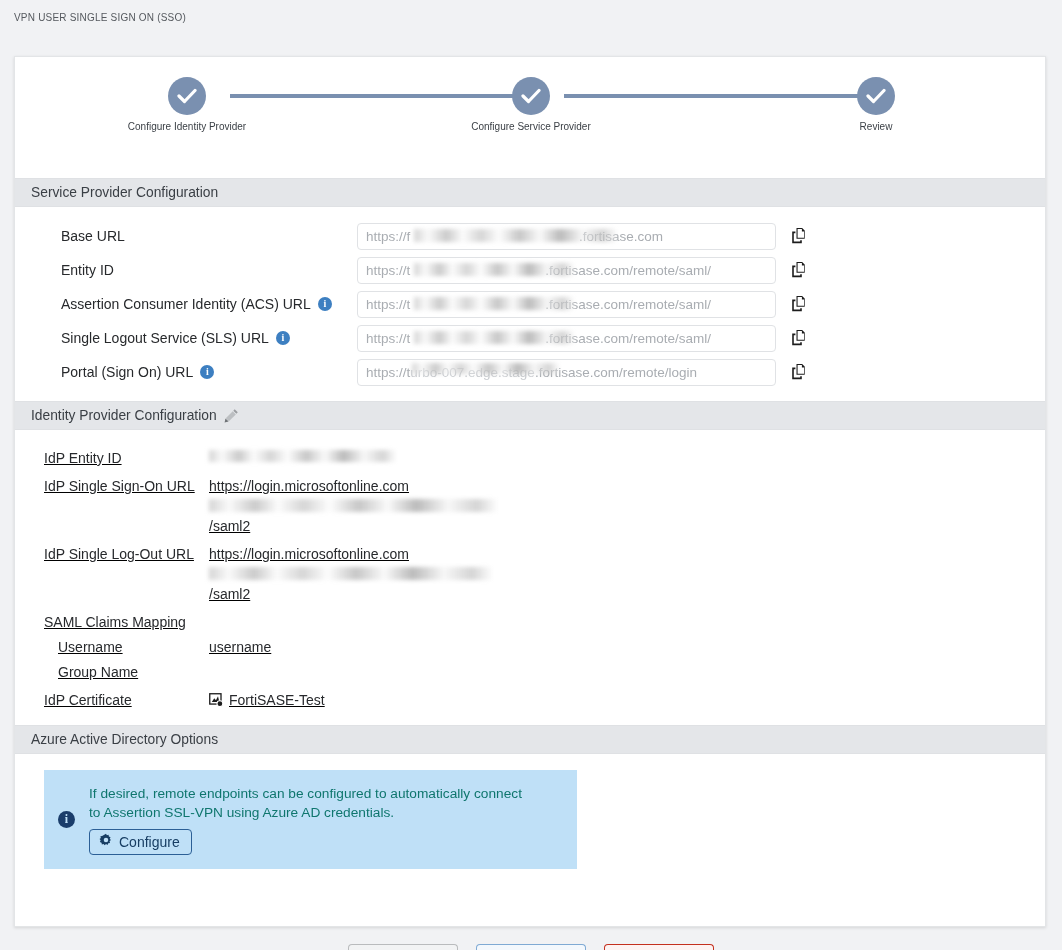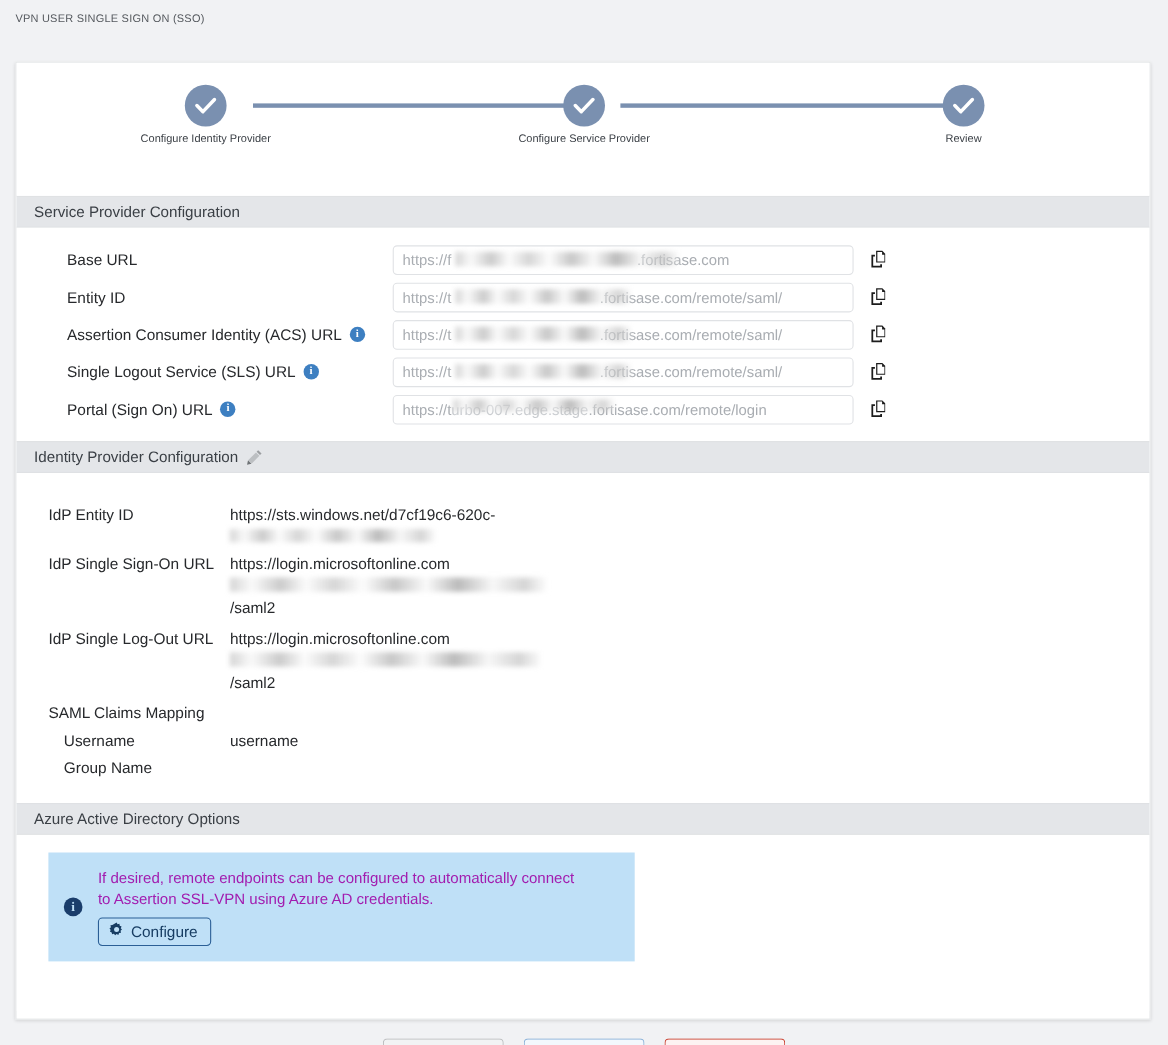--- a/index.html
+++ b/index.html
@@ -135,21 +135,21 @@
        rgba(205,205,205,.85) 0%, rgba(245,245,245,.5) 7%,
        rgba(190,190,190,.8) 16%, rgba(248,248,248,.45) 24%,
        rgba(200,200,200,.75) 33%, rgba(250,250,250,.4) 42%,
        rgba(185,185,185,.8) 52%, rgba(245,245,245,.5) 62%,
        rgba(175,175,175,.85) 72%, rgba(240,240,240,.5) 83%,
        rgba(195,195,195,.7) 93%, rgba(250,250,250,.4) 100%);
     filter: blur(2.2px);
   }
 
   
-  .idp-body { padding: 28px 0 14px 0; background:#fff; }
+  .idp-body { padding: 18px 0 14px 0; background:#fff;text-decoration:underline; }
   .idp-row {
     display: flex;
     padding-left: 29px;
     font-size: 14px;
     color: #27292c;
     line-height: 21px;
   }
   .idp-label { width: 165px; flex: none; }
   .idp-label.indent { padding-left: 14px; }
   .idp-value { position: relative; }
@@ -169,21 +169,21 @@
   .notice-i {
     width: 17px; height: 17px; border-radius: 50%;
     background: #1a3d6b; color: #bfe0f7;
     font-size: 12px; font-weight: bold;
     font-family: "Liberation Serif", serif;
     line-height: 17px; text-align: center;
     flex: none;
   }
   .notice-text {
     font-size: 13.7px;
-    color: #a21caf;
+    color: #0f766e;
     line-height: 19px;
   }
   .config-btn {
     margin-top: 7px;
     display: inline-flex;
     align-items: center;
     gap: 6px;
     background: #bfe0f7;
     border: 1px solid #2b5f96;
     border-radius: 4px;
@@ -351,21 +351,20 @@
         <path d="M1.6 11.2 l3.3 3.3 -4.3 1 z" fill="#6f7376"></path>
       </svg>
     </span>
   </div>
 
   <div class="idp-body">
 
     <div class="idp-row" style="margin-bottom:7px;">
       <div class="idp-label">IdP Entity ID</div>
       <div class="idp-value">
-        <div class="line">https://sts.windows.net/d7cf19c6-620c-</div>
         <div class="line" style="height:16px;position:relative;">
           <div class="blurband" style="left:0;top:2px;width:187px;height:12px;"></div>
         </div>
       </div>
     </div>
 
     <div class="idp-row" style="margin-bottom:7px;">
       <div class="idp-label">IdP Single Sign-On URL</div>
       <div class="idp-value">
         <div class="line">https://login.microsoftonline.com</div>
@@ -395,20 +394,35 @@
       <div class="idp-label indent">Username</div>
       <div class="idp-value">
         <div class="line">username</div>
       </div>
     </div>
 
     <div class="idp-row" style="margin-bottom:7px;">
       <div class="idp-label indent">Group Name</div>
     </div>
 
+    <div class="idp-row">
+      <div class="idp-label">IdP Certificate</div>
+      <div class="idp-value">
+        <div class="line">
+          <span class="cert-icon">
+            <svg width="15" height="15" viewBox="0 0 16 16">
+              <rect x="0.8" y="0.8" width="12" height="11" fill="none" stroke="#1c1c1c" stroke-width="1.4"></rect>
+              <path d="M3 9.5 L5.6 5.6 L7.4 7.6 L9.6 3.4 L11 9.5 z" fill="#1c1c1c"></path>
+              <circle cx="11.6" cy="11.4" r="3.1" fill="#1c1c1c"></circle>
+              <circle cx="11.6" cy="11.4" r="3.1" fill="none" stroke="#fff" stroke-width="1.1"></circle>
+            </svg>
+          </span><span>FortiSASE-Test</span>
+        </div>
+      </div>
+    </div>
   </div>
 
   <div class="sect-head">
     <span>Azure Active Directory Options</span>
   </div>
 
   <div class="azure-body">
     <div class="notice">
       <div class="notice-i">i</div>
       <div>

